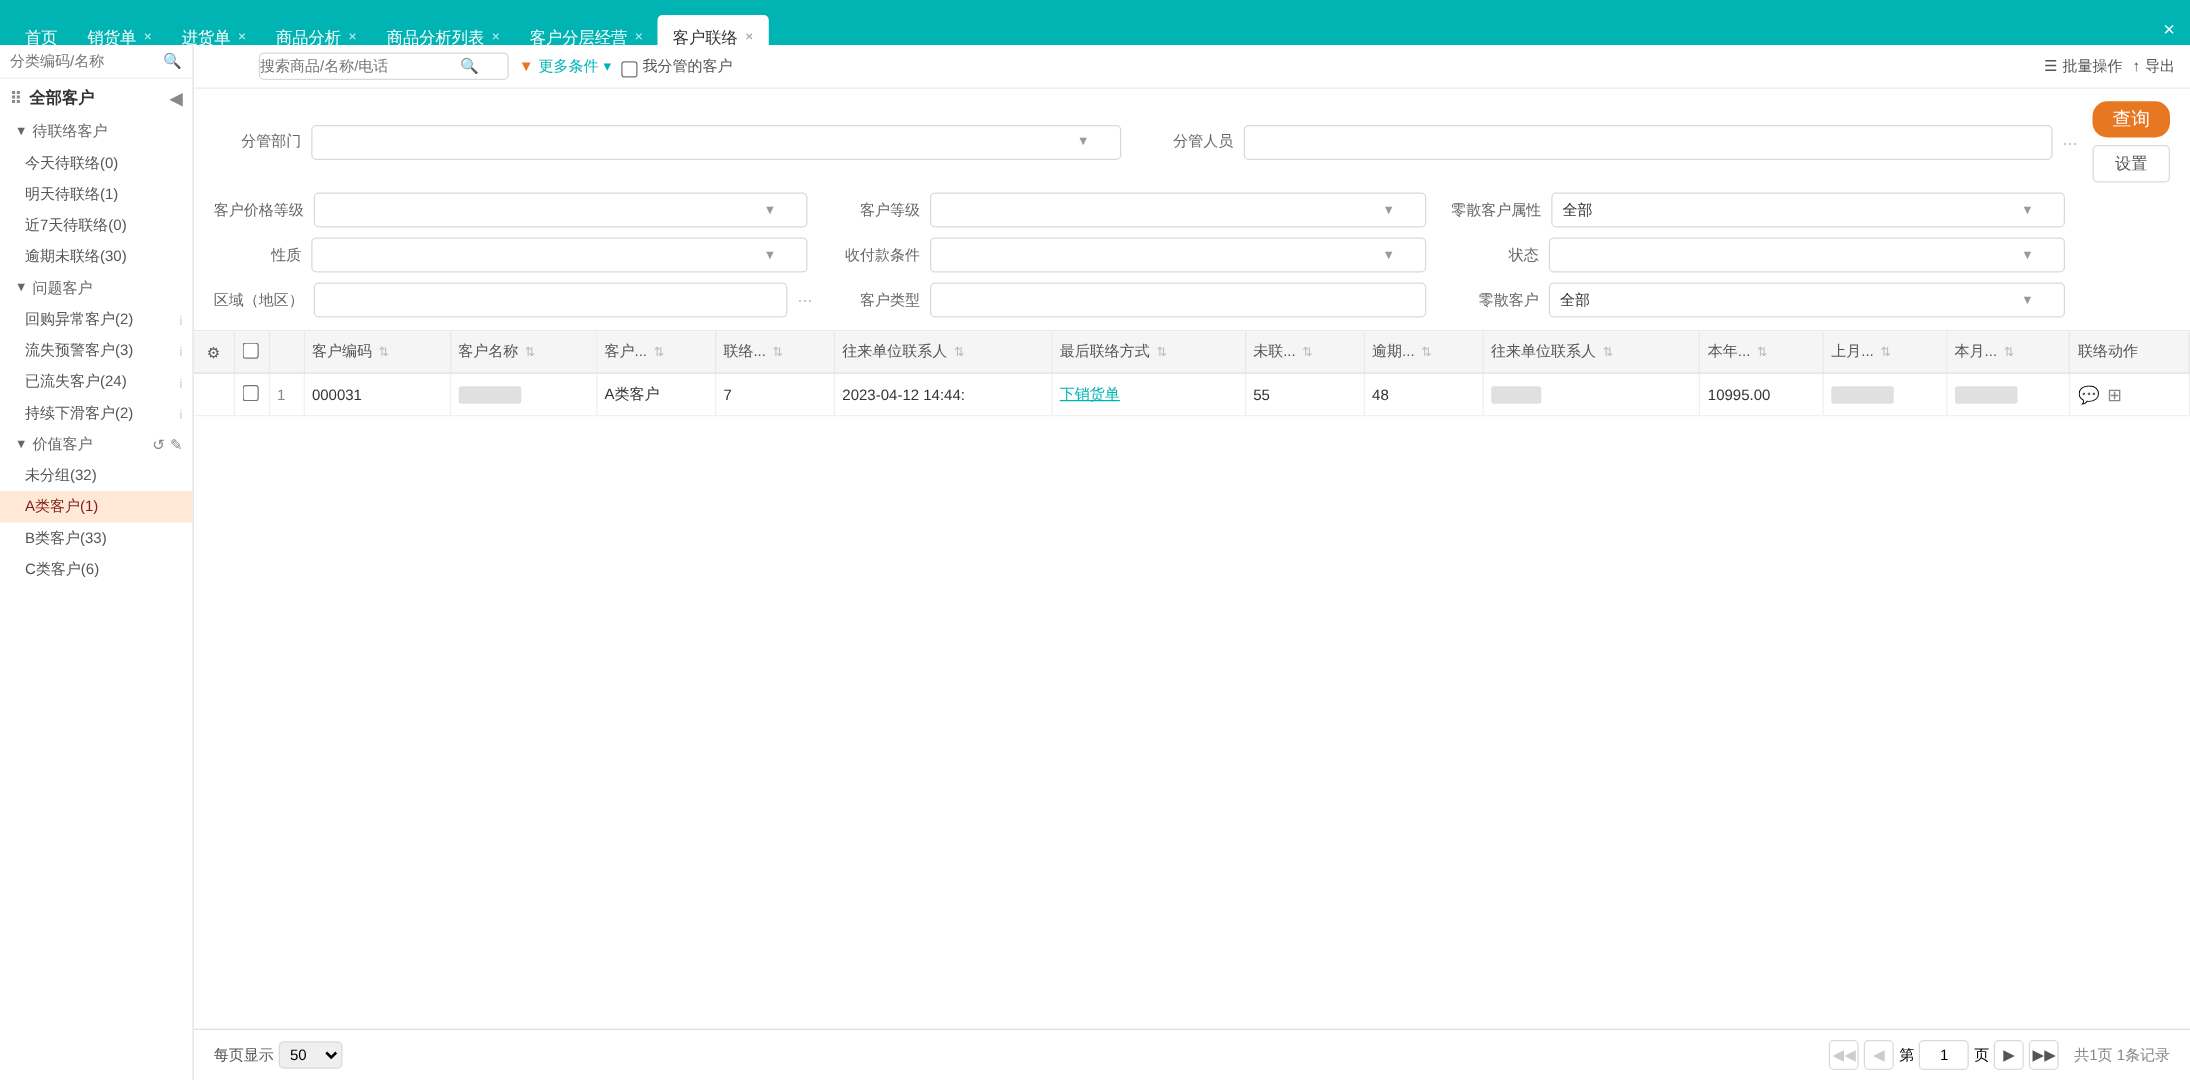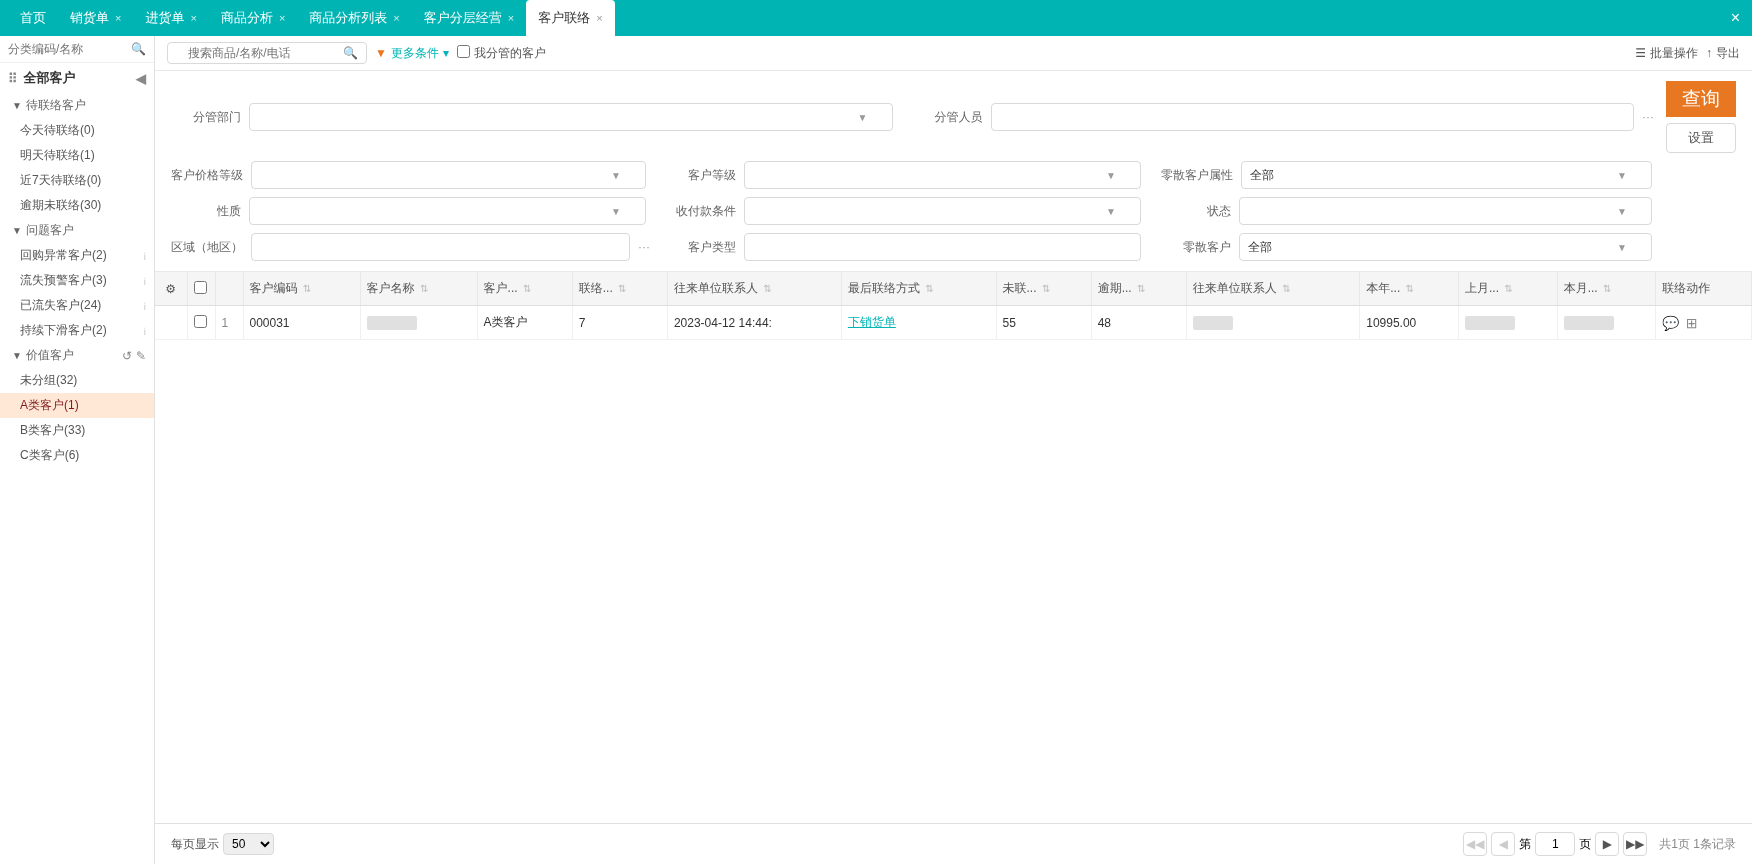--- a/index.html
+++ b/index.html
@@ -1,19 +1,19 @@
 <!DOCTYPE html>
 <html><head>
   <meta charset="utf-8">
   <style>
     * { margin: 0; padding: 0; box-sizing: border-box; }
     body { font-family: 'Microsoft YaHei', sans-serif; font-size: 12px; background: #f5f5f5; width: 1752px; height: 864px; overflow: hidden; }
 
     
-    .top-nav { display: flex; align-items: center; background: #00b4b4; height: 36px; padding: 0 8px; }
+    .top-nav { display: flex; background: #00b4b4; height: 36px; padding: 12px 8px; }
     .nav-tab { display: flex; align-items: center; padding: 0 12px; height: 36px; color: white; font-size: 13px; cursor: pointer; white-space: nowrap; }
     .nav-tab.home { background: transparent; }
     .nav-tab.active { background: white; color: #333; border-radius: 4px 4px 0 0; }
     .nav-tab .close-x { margin-left: 6px; font-size: 11px; color: rgba(255,255,255,0.8); cursor: pointer; }
     .nav-tab.active .close-x { color: #999; }
     .nav-close-all { margin-left: auto; color: white; font-size: 16px; cursor: pointer; padding: 4px; }
 
     
     .main-layout { display: flex; height: calc(864px - 36px); }
 
@@ -36,40 +36,40 @@
 
     .sidebar-value-section { display: flex; align-items: center; padding: 4px 8px 4px 12px; color: #666; font-size: 12px; }
     .sidebar-value-section .arrow { margin-right: 4px; font-size: 10px; }
     .sidebar-value-section .action-icons { margin-left: auto; display: flex; gap: 4px; color: #888; }
 
     
     .content-area { flex: 1; display: flex; flex-direction: column; overflow: hidden; }
 
     
     .search-bar { display: flex; align-items: center; padding: 6px 12px; background: white; border-bottom: 1px solid #e8e8e8; gap: 8px; }
-    .search-input-wrap { display: flex; align-items: center; border: 1px solid #d9d9d9; border-radius: 4px; padding: 3px 20px; width: 200px; }
+    .search-input-wrap { display: flex; align-items: center; border: 1px solid #d9d9d9; border-radius: 4px; padding: 3px 0; width: 200px; margin-left: 40px; }
     .search-input-wrap input { border: none; outline: none; font-size: 12px; width: 100%; }
     .search-input-wrap .search-icon { color: #00b4b4; cursor: pointer; }
     .filter-btn { display: flex; align-items: center; gap: 4px; color: #00b4b4; cursor: pointer; font-size: 12px; }
-    .my-customer-check { display: flex; align-items: flex-start; gap: 4px; font-size: 12px; color: #555; cursor: pointer; }
+    .my-customer-check { display: flex; align-items: flex-end; gap: 4px; font-size: 12px; color: #555; cursor: pointer; }
     .toolbar-right { margin-left: auto; display: flex; gap: 8px; align-items: center; }
     .batch-btn { display: flex; align-items: center; gap: 4px; font-size: 12px; color: #555; cursor: pointer; }
     .export-btn { display: flex; align-items: center; gap: 4px; font-size: 12px; color: #555; cursor: pointer; }
 
     
     .filter-area { background: white; padding: 10px 16px; border-bottom: 1px solid #e8e8e8; }
     .filter-row { display: flex; align-items: center; margin-bottom: 8px; gap: 0; }
     .filter-row:last-child { margin-bottom: 0; }
     .filter-item { display: flex; align-items: center; flex: 1; min-width: 0; }
     .filter-label { color: #666; font-size: 12px; white-space: nowrap; min-width: 70px; text-align: right; margin-right: 8px; }
     .filter-select { flex: 1; border: 1px solid #d9d9d9; border-radius: 4px; padding: 4px 24px 4px 8px; font-size: 12px; color: #333; background: white; cursor: pointer; position: relative; display: flex; align-items: center; justify-content: space-between; min-height: 28px; }
     .filter-select .arrow { color: #999; font-size: 10px; }
     .filter-input { flex: 1; border: 1px solid #d9d9d9; border-radius: 4px; padding: 4px 8px; font-size: 12px; min-height: 28px; outline: none; }
     .filter-dots { color: #999; font-size: 12px; cursor: pointer; margin-left: 4px; }
-    .query-btn { background: #e87722; color: white; border: none; border-radius: 0; padding: 5px 16px; font-size: 19px; cursor: pointer; }
+    .query-btn { background: #e87722; color: white; border: none; border-radius: 12px; padding: 5px 16px; font-size: 15px; cursor: pointer; }
     .setting-btn { background: white; color: #555; border: 1px solid #d9d9d9; border-radius: 4px; padding: 5px 16px; font-size: 13px; cursor: pointer; }
 
     
     .table-container { flex: 1; overflow: auto; background: white; margin: 0; }
     table { width: 100%; border-collapse: collapse; font-size: 12px; }
     thead tr { background: #f5f5f5; }
     thead th { padding: 8px 6px; text-align: left; color: #555; font-weight: normal; border-bottom: 1px solid #e0e0e0; border-right: 1px solid #e8e8e8; white-space: nowrap; position: relative; }
     thead th .col-sort { color: #bbb; margin-left: 2px; font-size: 10px; }
     tbody tr { border-bottom: 1px solid #f0f0f0; }
     tbody td { padding: 8px 6px; color: #333; border-right: 1px solid #f0f0f0; white-space: nowrap; }

